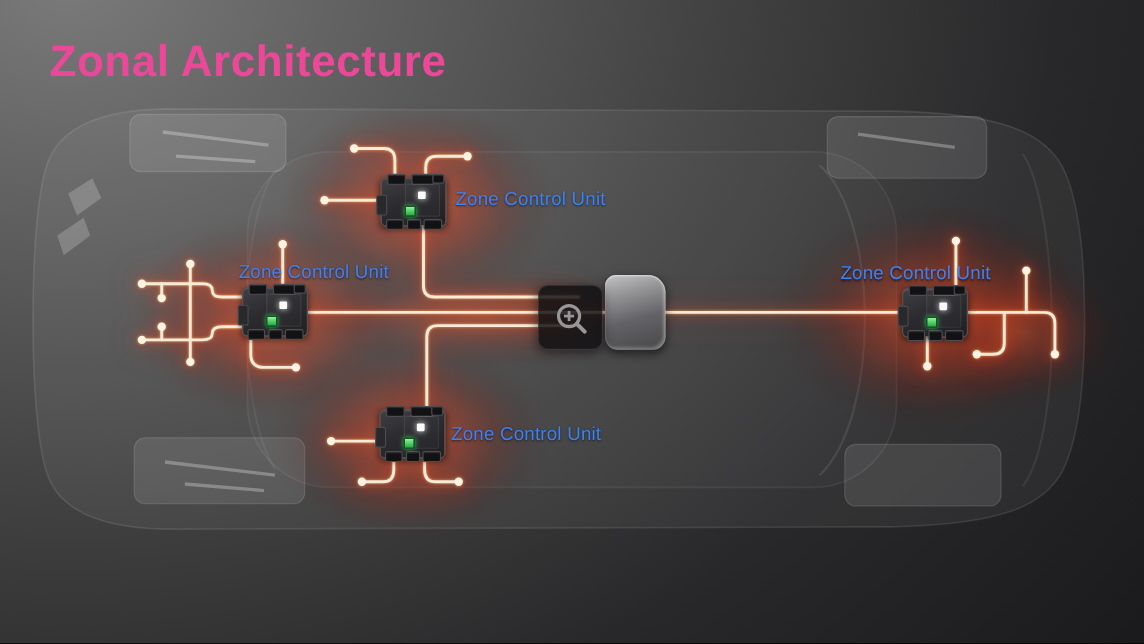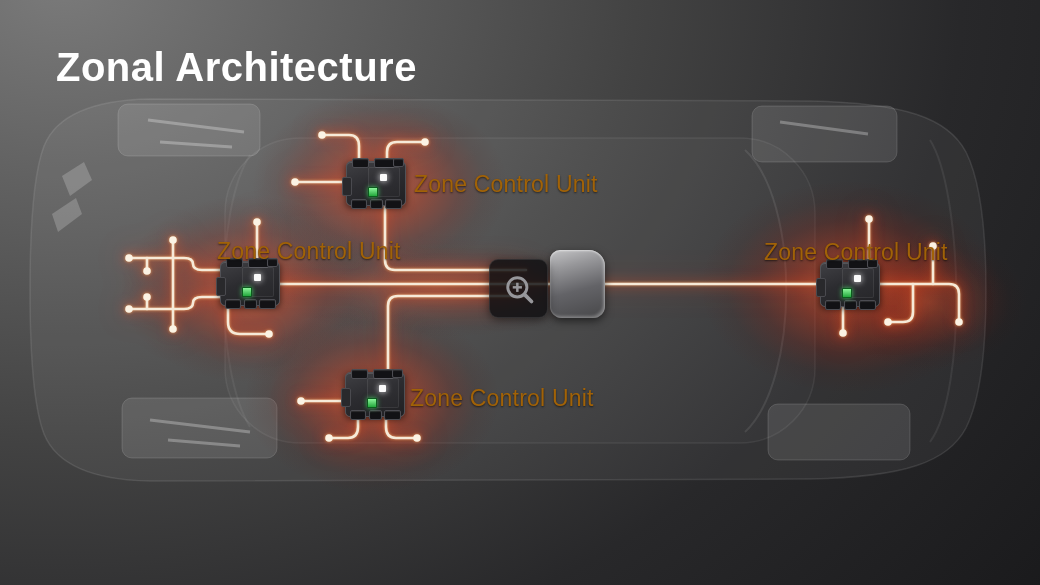--- a/index.html
+++ b/index.html
@@ -66,31 +66,31 @@
       box-shadow:inset 0 1px 2px rgba(255,255,255,.55),
                  inset -2px -2px 3px rgba(255,255,255,.28),
                  0 3px 9px rgba(0,0,0,.55);}
   .zoom-btn{position:absolute;left:489px;top:259px;width:57px;height:57px;z-index:5;
       border-radius:9px;background:rgba(16,15,18,.84);
       border:1px solid rgba(255,255,255,.10);
       box-shadow:0 2px 10px rgba(0,0,0,.5);cursor:pointer;
       display:flex;align-items:center;justify-content:center;}
 
   
-  .lbl{position:absolute;z-index:6;color:#a16207;font-size:23px;font-weight:400;
+  .lbl{position:absolute;z-index:6;color:#3b82f6;font-size:17px;font-weight:400;
        letter-spacing:.2px;white-space:nowrap;text-shadow:0 1px 2px rgba(0,0,0,.6);}
   .lbl-top{left:414px;top:171px;}
   .lbl-left{left:217px;top:238px;}
   .lbl-bottom{left:410px;top:385px;}
   .lbl-right{left:764px;top:239px;}
   .lbl-hpc{position:absolute;z-index:6;left:503px;top:321px;color:#c9c9c9;
        font-size:13.5px;letter-spacing:.2px;white-space:nowrap;
        text-shadow:0 1px 2px rgba(0,0,0,.6);}
-  .title{position:absolute;z-index:7;left:41px;top:30px;margin:15px;
-       font-size:40px;font-weight:800;letter-spacing:.5px;color:#ffffff;
+  .title{position:absolute;z-index:7;left:41px;top:30px;margin:4px;
+       font-size:40px;font-weight:800;letter-spacing:.5px;color:#ec4899;
        white-space:nowrap;}
 </style>
 </head>
 <body>
 
 <div class="stage">
 
   <div class="bg"></div>
 
   <svg class="car" width="1040" height="585" viewBox="0 0 1040 585">

